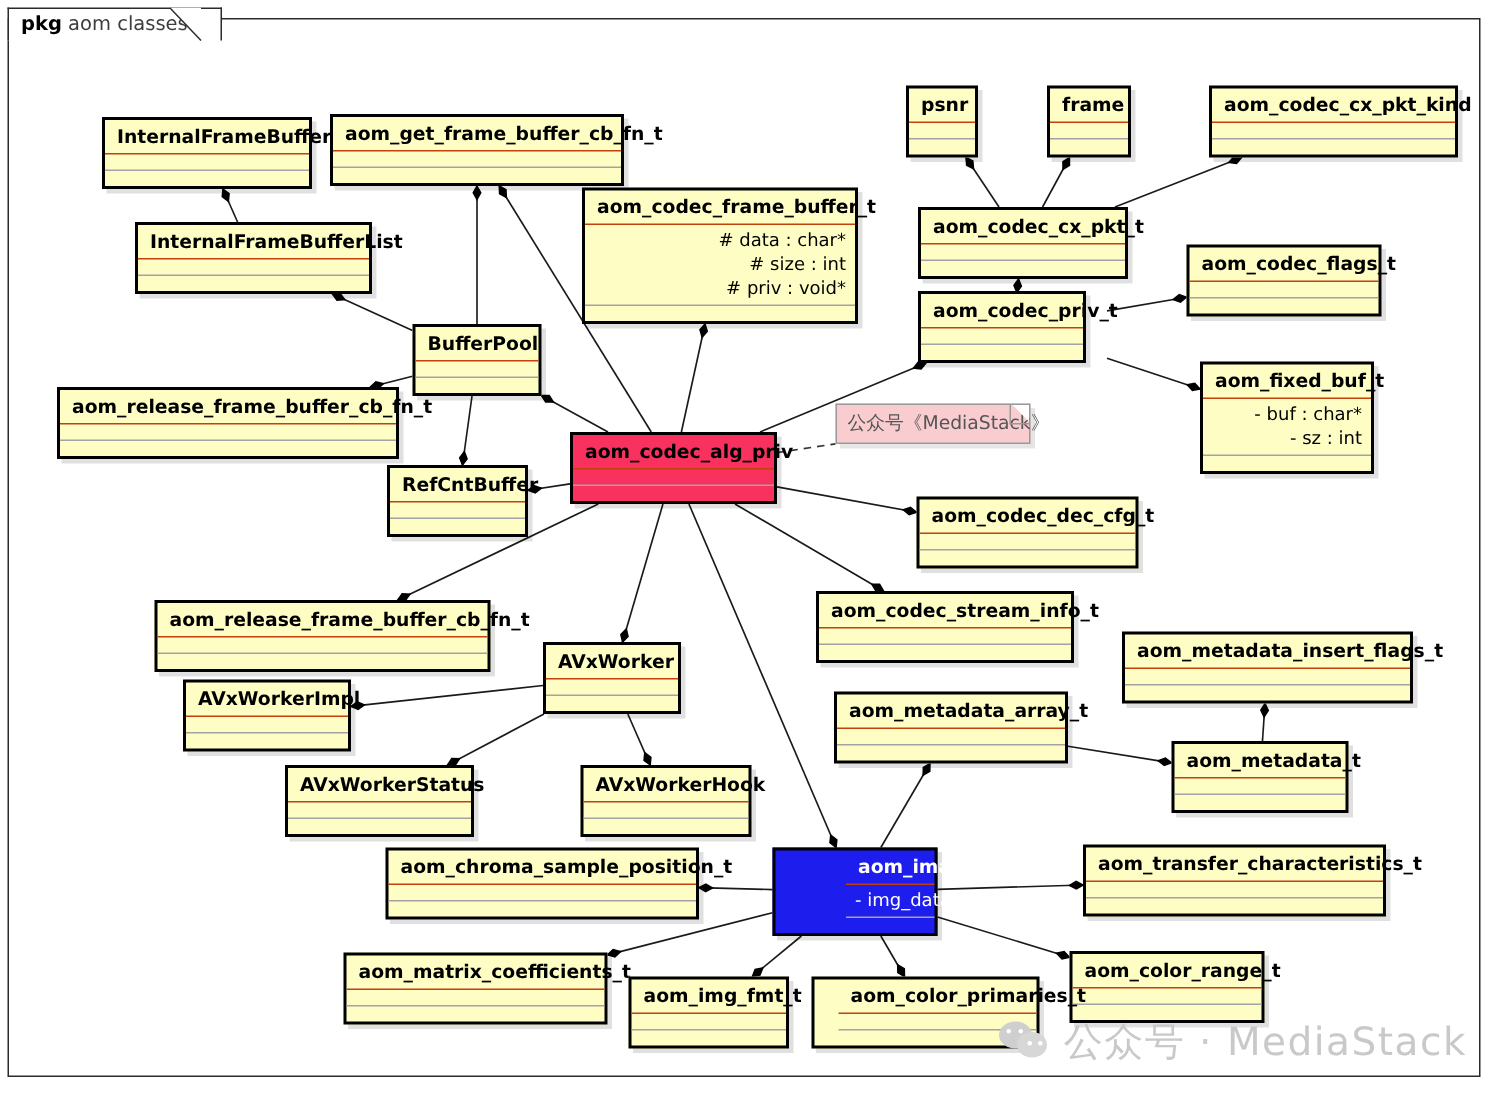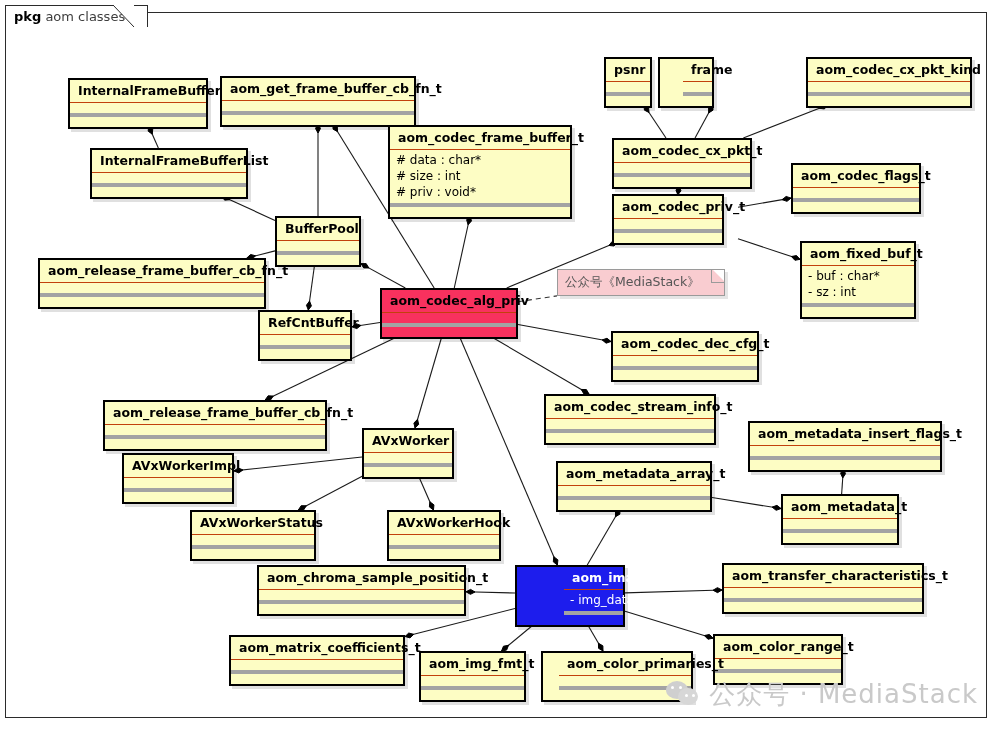--- a/index.html
+++ b/index.html
@@ -67,23 +67,24 @@
   .cls .hdr {
     font-weight: bold;
     color: #000000;
     text-align: center;
     padding: 3px 8px 4px 8px;
     white-space: nowrap;
     border-bottom: 1px solid #c2410c;
     line-height: 15px;
   }
   .cls .attrs {
-    border-bottom: 4px solid #a3a3a3;
+    border-bottom: 1px solid #a3a3a3;
     padding: 2px 6px 3px 6px;
     min-height: 7px;
+    text-align: right;
   }
   .cls .attrs.empty {
     padding: 0;
     height: 10px;
     min-height: 0;
   }
   .cls .attr {
     font-size: 12px;
     color: #000000;
     white-space: nowrap;
@@ -285,21 +286,21 @@
       <div class="cls red" style="left: 380px; top: 288px; width: 138px;">
         <div class="hdr">aom_codec_alg_priv</div>
         <div class="attrs empty"></div>
         <div class="ops"></div>
       </div>
       <div class="cls" style="left: 604px; top: 57px; width: 48px;">
         <div class="hdr">psnr</div>
         <div class="attrs empty"></div>
         <div class="ops"></div>
       </div>
-      <div class="cls" style="left: 658px; top: 57px; width: 56px; padding-left: 23px;">
+      <div class="cls" style="left: 698px; top: 57px; width: 56px;">
         <div class="hdr">frame</div>
         <div class="attrs empty"></div>
         <div class="ops"></div>
       </div>
       <div class="cls" style="left: 806px; top: 57px; width: 166px;">
         <div class="hdr">aom_codec_cx_pkt_kind</div>
         <div class="attrs empty"></div>
         <div class="ops"></div>
       </div>
       <div class="cls" style="left: 612px; top: 138px; width: 140px;">
@@ -407,21 +408,21 @@
         <div class="attrs empty"></div>
         <div class="ops"></div>
       </div>
       <div class="cls" style="left: 541px; top: 651px; width: 152px; padding-left: 16px;">
         <div class="hdr">aom_color_primaries_t</div>
         <div class="attrs empty"></div>
         <div class="ops"></div>
       </div>
     </div>
 
-  <div class="note" style="left:557px; top:269px; width:168px;">
+  <div class="note" style="left:557px; top:269px; width:130px;">
     <span>公众号《MediaStack》</span>
     <span class="fold"></span>
     <span class="fold-edge"></span>
   </div>
 
   <div id="pkg-tab">
     <span class="kw">pkg</span>
     <span>aom classes</span>
   </div>
   <svg style="position:absolute;left:113px;top:5px;width:22px;height:23px;z-index:6">

